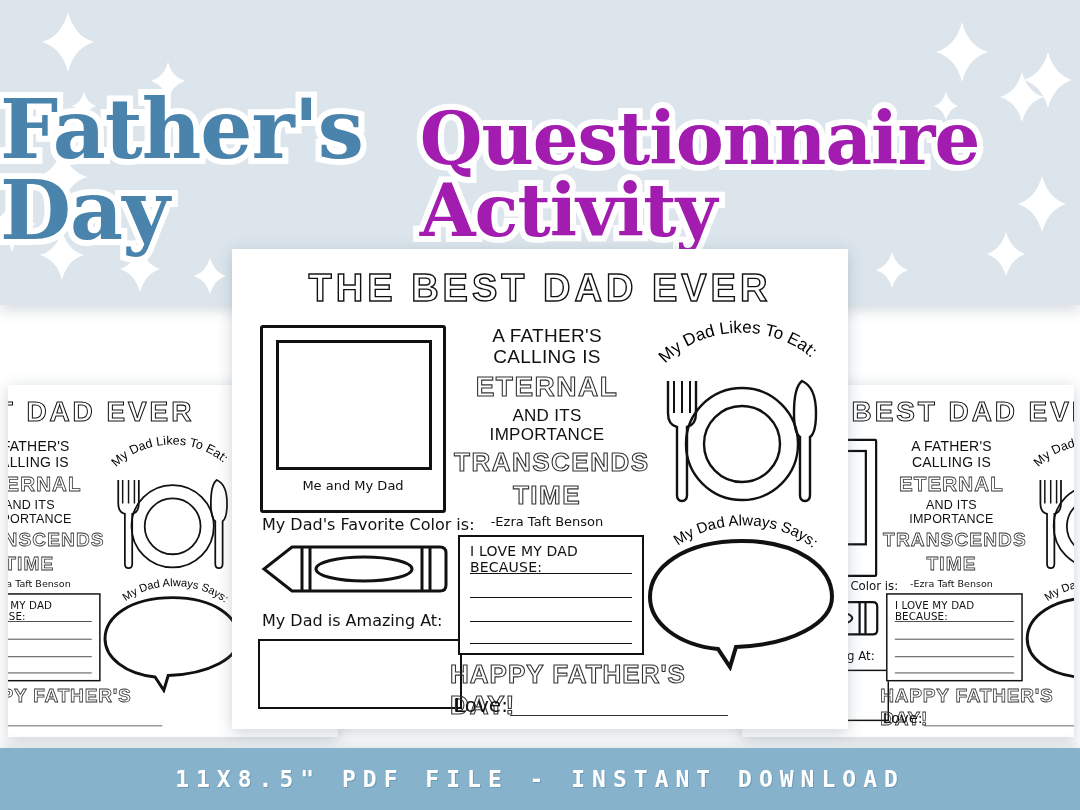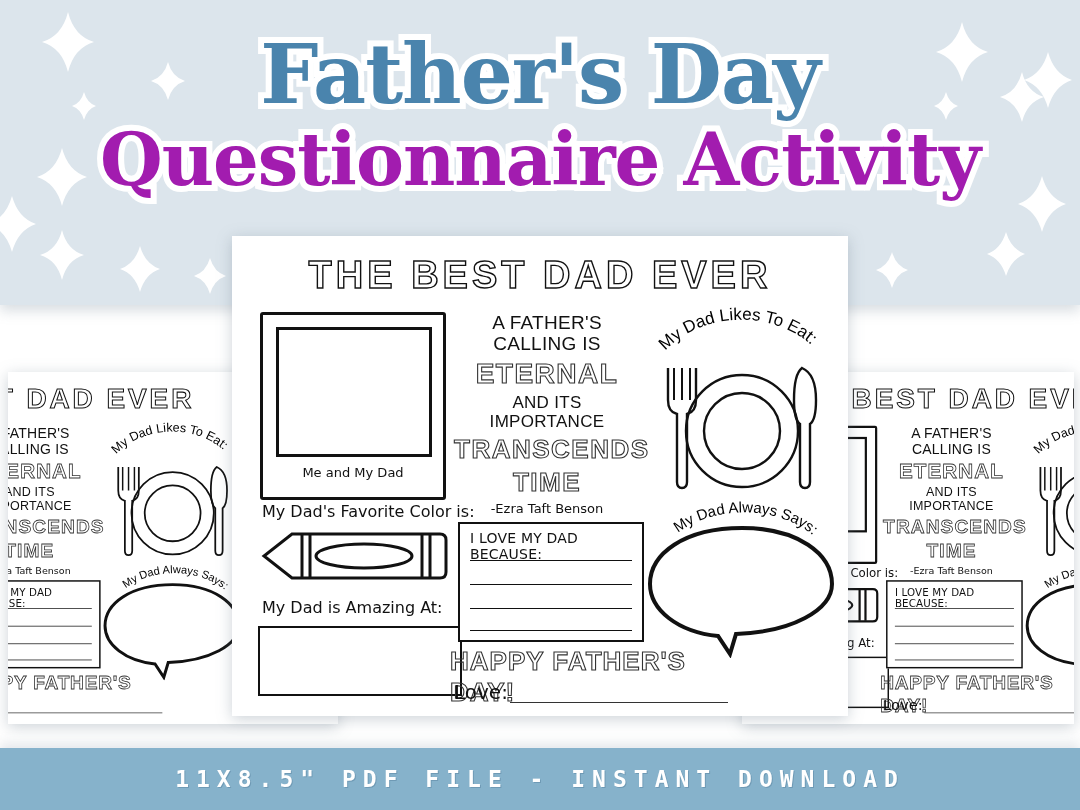--- a/index.html
+++ b/index.html
@@ -14,21 +14,21 @@
   
   .header-band{
     position:absolute;left:0;top:0;width:1080px;height:305px;
     background:#dce5ec;
     overflow:hidden;
     box-shadow:0 6px 12px rgba(120,135,150,.28);
   }
 
   .title-wrap{
     position:absolute;left:0;top:0;width:1080px;height:305px;
-    display:flex;flex-direction:column;align-items:center;justify-content:flex-start;
+    display:flex;flex-direction:row;align-items:center;justify-content:flex-start;
     padding-top:34px;box-sizing:border-box;
   }
   .title-line1{
     font-family:"DejaVu Serif", serif;
     font-weight:700;
     font-size:82px;
     line-height:.98;
     color:#4a84ad;
     letter-spacing:-1px;
     -webkit-text-stroke:12px #ffffff;
@@ -46,20 +46,21 @@
     -webkit-text-stroke:12px #ffffff;
     paint-order:stroke fill;
     margin:10px 0 0 0;
   }
 
   
   .sheet{
     position:absolute;background:#ffffff;
     box-shadow:0 3px 14px rgba(110,125,140,.35);
     overflow:hidden;
+    margin-top:13px;
   }
   .sheet-left{left:8px;top:372px;width:330px;height:352px;}
   .sheet-right{left:742px;top:372px;width:332px;height:352px;}
   .sheet-center{left:232px;top:236px;width:616px;height:480px;z-index:5;}
 
   
   .page{
     position:absolute;left:0;top:0;width:616px;height:480px;
     transform-origin:0 0;
   }

